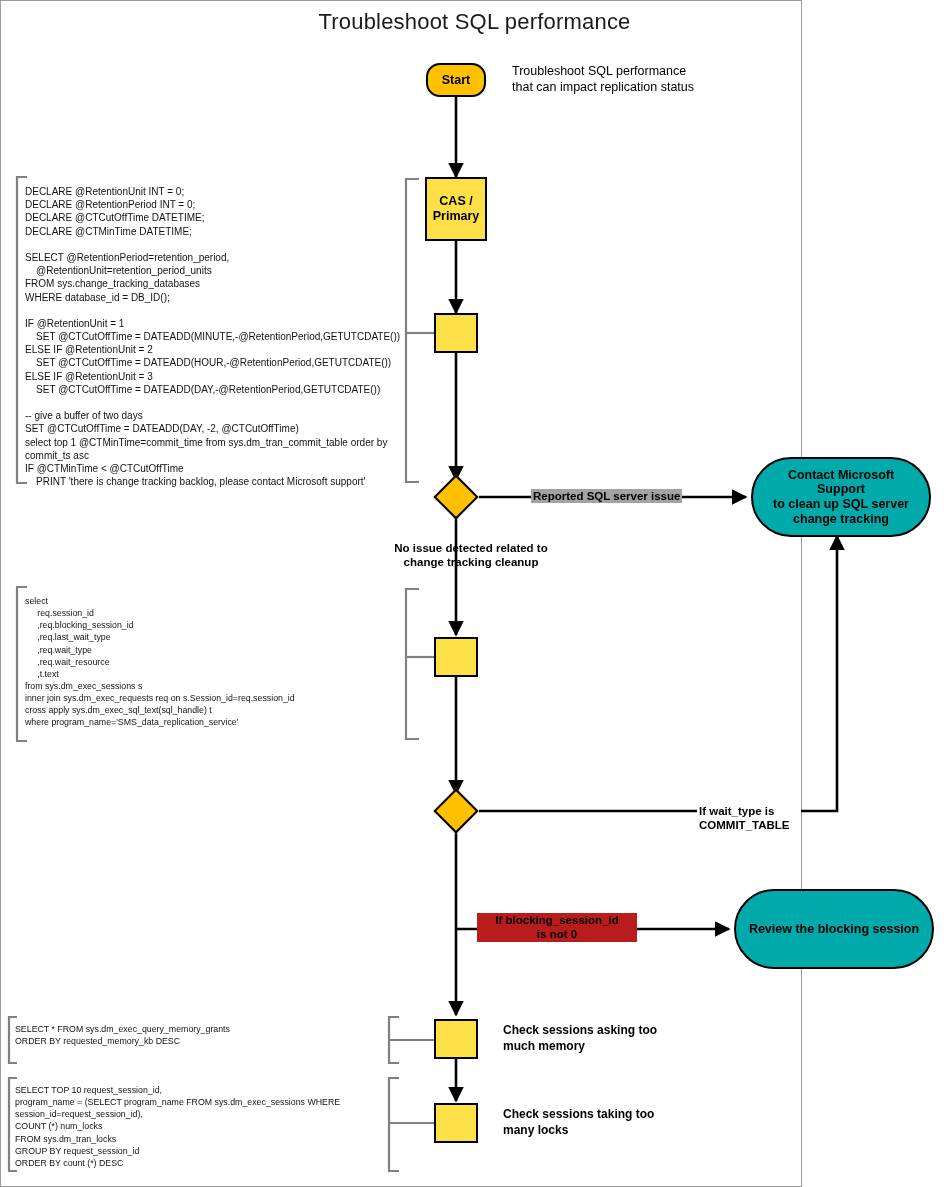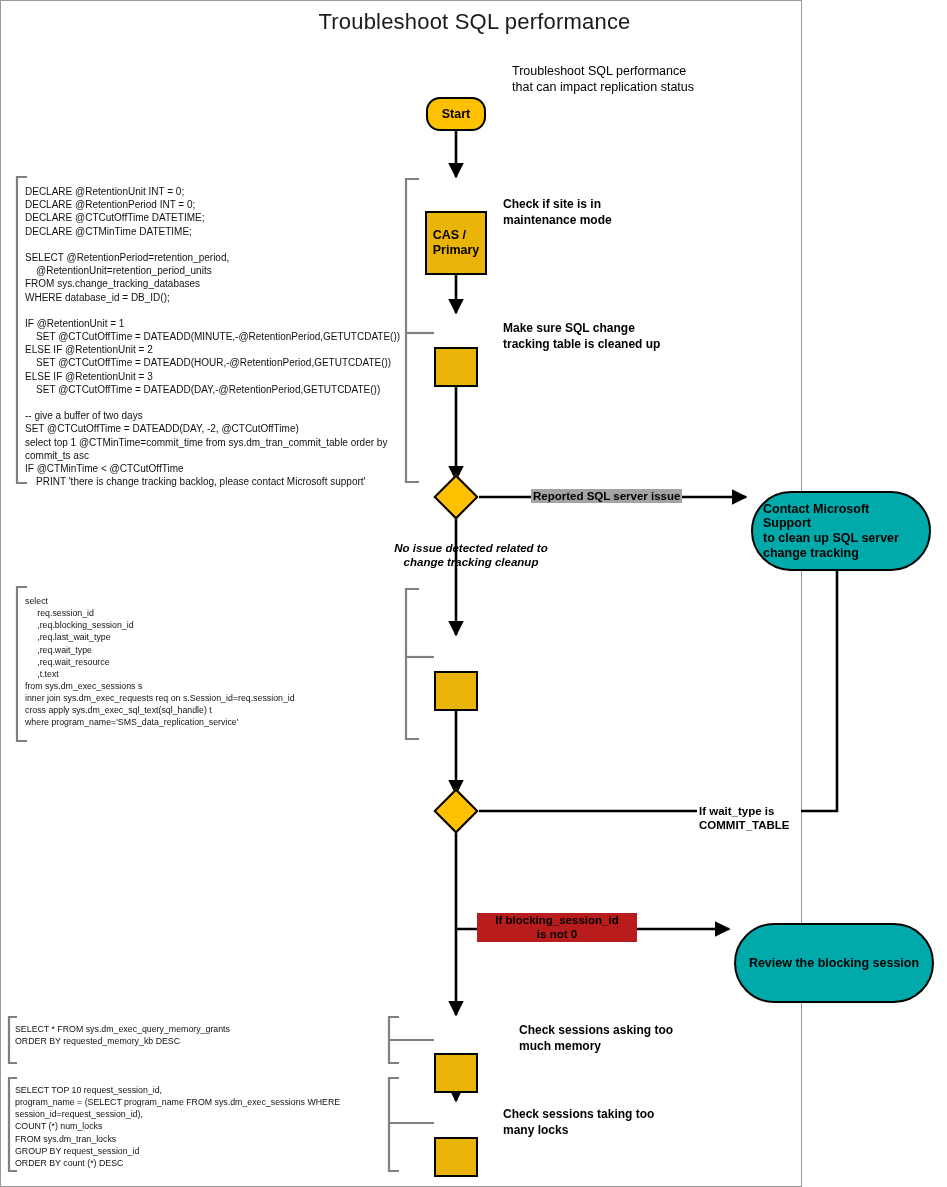--- a/index.html
+++ b/index.html
@@ -25,32 +25,32 @@
     font-size:22px;color:#1a1a1a;font-weight:400;
     letter-spacing:0.2px;
   }
 
   
   .node{
     position:absolute;
     box-sizing:border-box;
     border:2.4px solid #000;
     display:flex;align-items:center;justify-content:center;
+    text-align:center;
     font-weight:bold;
     color:#000;
     line-height:1.18;
-    margin-top:34px;
   }
   .node.start{
     border-radius:14px;
     background:#FFC000;
     font-size:12.5px;
   }
   .node.process{
-    background:#eab308;
+    background:#fde047;
     font-size:12.5px;
   }
   .node.terminal{
     border-radius:42px;
     background:#00AAAA;
     font-size:12.5px;
     padding:8px 10px;
   }
   .diamond{
     position:absolute;
@@ -175,36 +175,32 @@
 change tracking</span>
   </div>
 
   <div class="node terminal" style="left:733px;top:888px;width:200px;height:80px;">
     <span>Review the blocking session</span>
   </div>
 
   <div class="annot plain" style="left:511px;top:62px;width:260px;">Troubleshoot SQL performance
 that can impact replication status</div>
 
-  <div class="annot" style="left:502px;top:196px;width:220px;">Check if site is in
-maintenance mode</div>
-
-  <div class="annot" style="left:502px;top:320px;width:230px;">Make sure SQL change
-tracking table is cleaned up</div>
-
-
-  <div class="annot" style="left:502px;top:1022px;width:220px;margin-left:16px;">Check sessions asking too
+
+
+
+  <div class="annot" style="left:502px;top:1022px;width:220px;">Check sessions asking too
 much memory</div>
 
   <div class="annot" style="left:502px;top:1106px;width:220px;">Check sessions taking too
 many locks</div>
 
   <div class="edge-label" style="left:530px;top:488px;background:#a3a3a3;padding:0 2px;">Reported SQL server issue</div>
 
-  <div class="edge-label" style="left:370px;top:540px;width:200px;text-align:center;font-style:italic;">No issue detected related to
+  <div class="edge-label" style="left:370px;top:540px;width:200px;text-align:center;">No issue detected related to
 change tracking cleanup</div>
 
   <div class="edge-label" style="left:696px;top:803px;background:#fff;padding:0 2px;">If wait_type is COMMIT_TABLE</div>
 
   <div class="edge-label" style="left:476px;top:912px;width:160px;text-align:center;background:#b91c1c;">If blocking_session_id
 is not 0</div>
 
   <div class="code big" style="left:24px;top:184px;width:378px;">DECLARE @RetentionUnit INT = 0;
 DECLARE @RetentionPeriod INT = 0;
 DECLARE @CTCutOffTime DATETIME;

